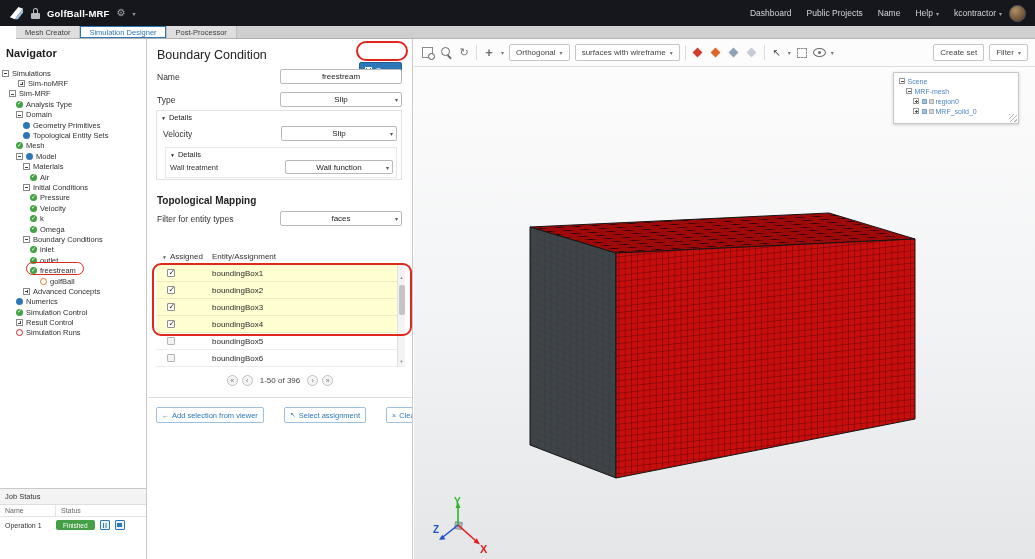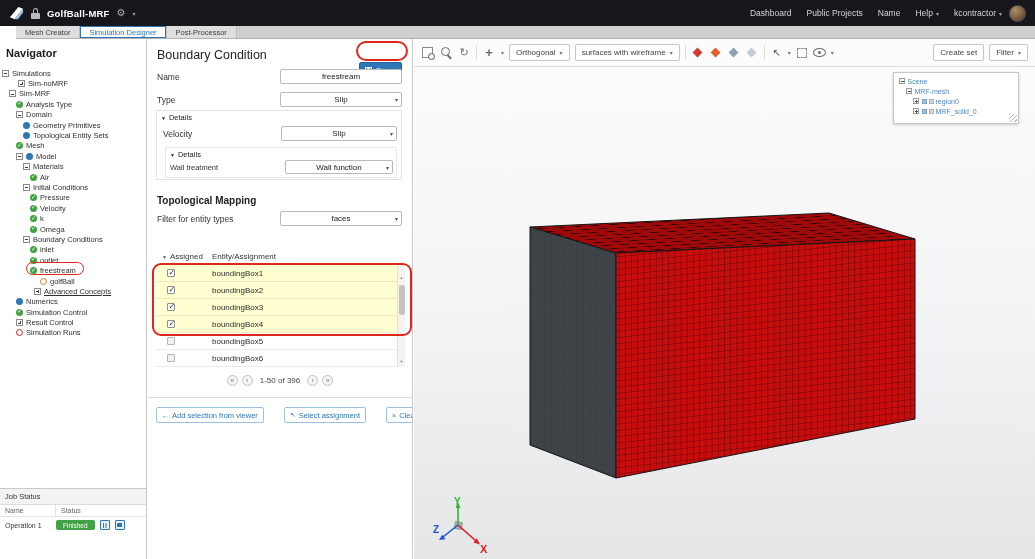--- a/index.html
+++ b/index.html
@@ -271,21 +271,21 @@
           <span>outlet</span>
         </div>
         <div class="tree-row" style="padding-left: 30px;">
           <span class="st check"></span>
           <span>freestream</span>
         </div>
         <div class="tree-row" style="padding-left: 40px;">
           <span class="st circle-orange"></span>
           <span>golfBall</span>
         </div>
-        <div class="tree-row" style="padding-left: 34px; text-decoration: underline;">
+        <div class="tree-row" style="padding-left: 23px;">
           <span class="expander plus"></span>
           <span>Advanced Concepts</span>
         </div>
         <div class="tree-row" style="padding-left: 16px;">
           <span class="st dot"></span>
           <span>Numerics</span>
         </div>
         <div class="tree-row" style="padding-left: 16px;">
           <span class="st check"></span>
           <span>Simulation Control</span>

